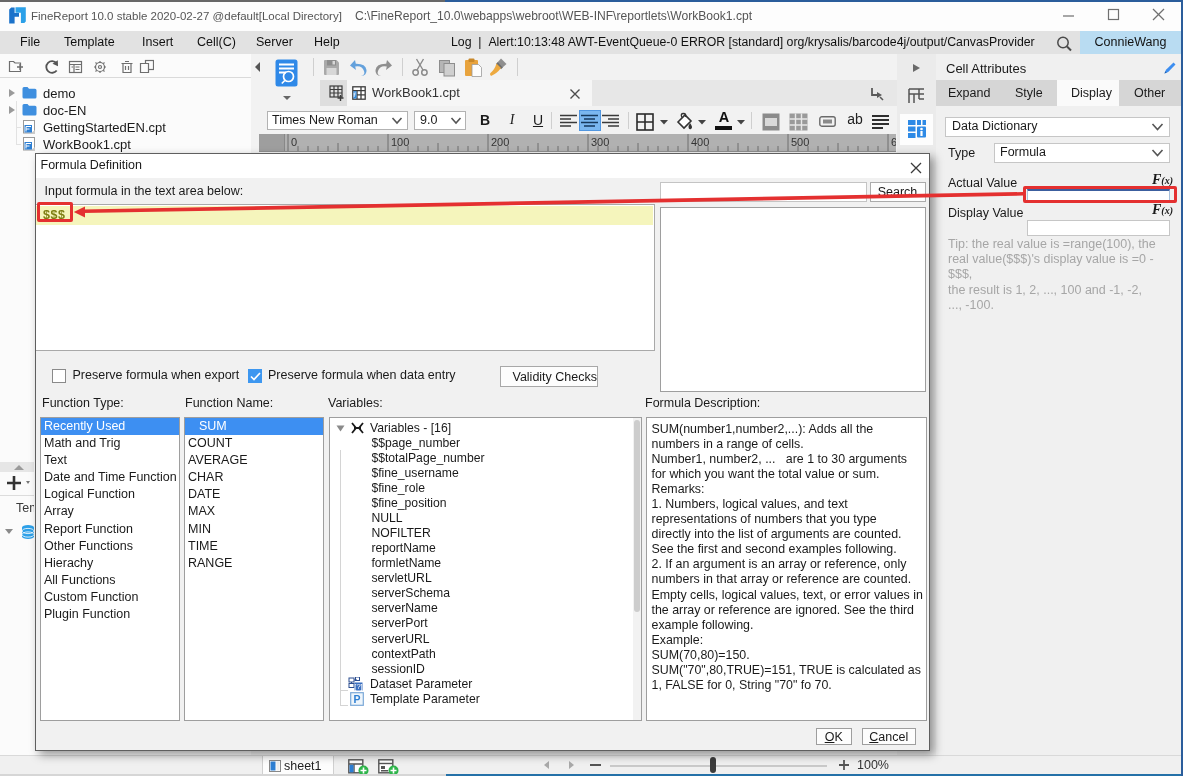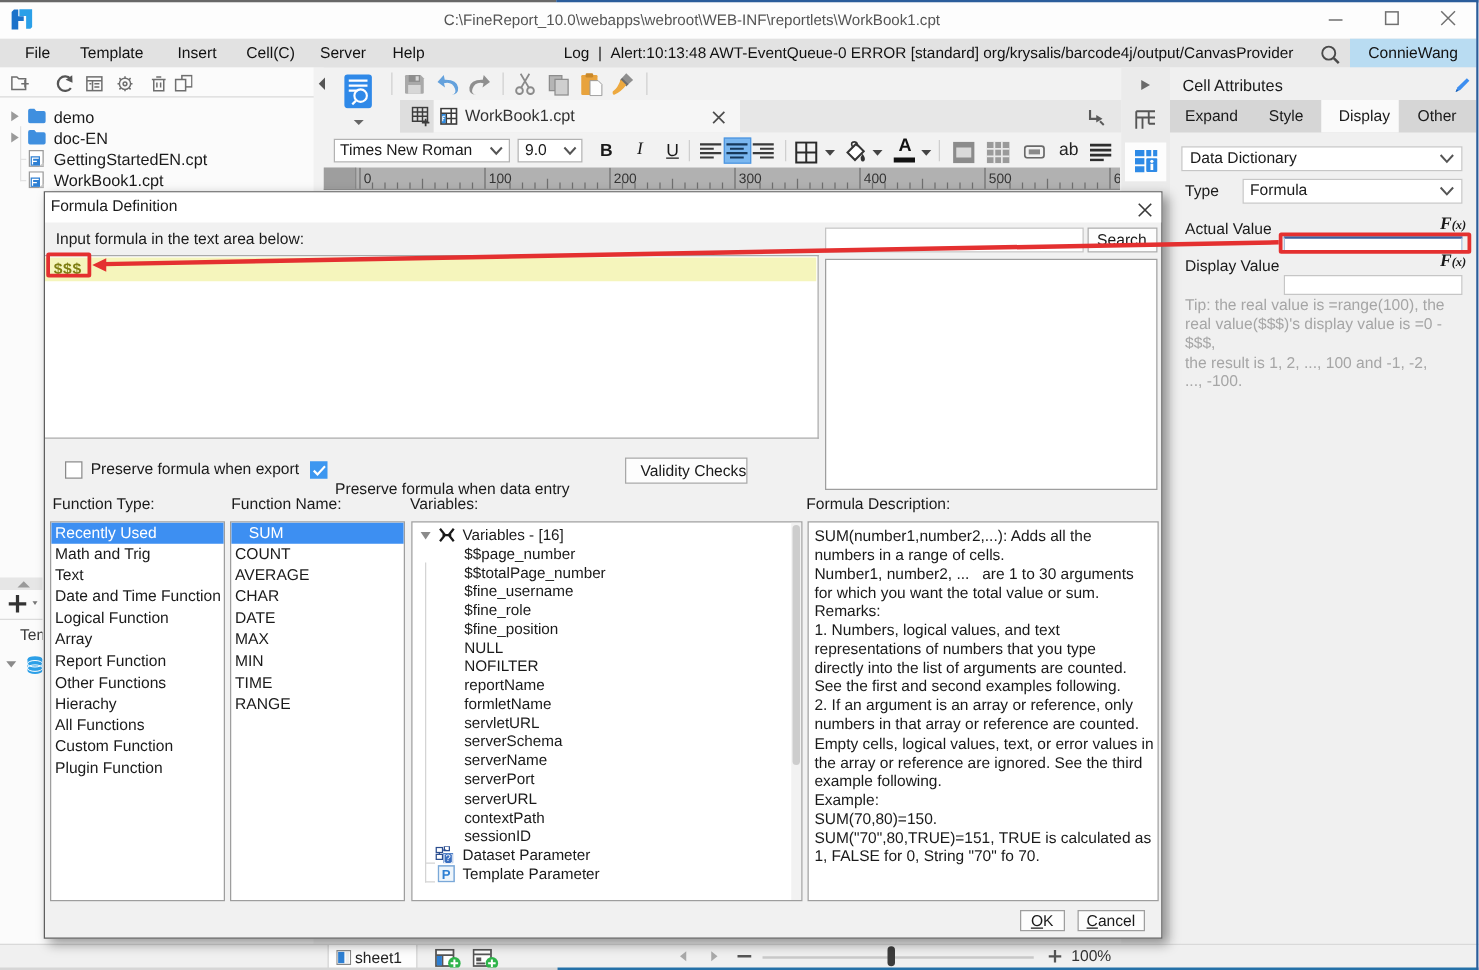--- a/index.html
+++ b/index.html
@@ -15,20 +15,21 @@
 
 <div class="a" style="left:0;top:0;width:445px;height:2px;background:#686868"></div>
 <div class="a" style="left:445px;top:0;width:738px;height:2px;background:#2b5d9b"></div>
 <div class="a" style="left:1181px;top:0;width:2px;height:776px;background:#2b5d9b;z-index:60"></div>
 
 <div class="a" style="left:0;top:2px;width:1181px;height:29px;background:#fdfdfd"></div>
 <svg class="a" style="left:8.5px;top:6.5px" width="17" height="17" viewBox="0 0 17 17">
   <path d="M0.2 2.5 L2.2 0.5 L5.6 0.5 L5.6 6 L10 6 L10 9.8 L5.6 9.8 L5.6 16.5 L0.2 16.5 Z" fill="#1b72ca"></path>
   <path d="M6.5 0.3 L16.8 0.3 L16.8 14.5 L15.3 16 L11.9 16 L11.9 5.7 L6.5 5.7 Z" fill="#2ba0e8"></path>
 </svg>
+<div class="a" style="left:31px;top:2px;height:29px;line-height:29px;color:#555;font-size:11.5px">FineReport 10.0 stable 2020-02-27 @default[Local Directory]</div>
 <div class="a" style="left:355px;top:2px;height:29px;line-height:29px;color:#555;font-size:12.1px">C:\FineReport_10.0\webapps\webroot\WEB-INF\reportlets\WorkBook1.cpt</div>
 <svg class="a" style="left:1058px;top:6px" width="110" height="18" viewBox="0 0 110 18">
   <line x1="5" y1="10" x2="16" y2="10" stroke="#6e6e6e" stroke-width="1.2"></line>
   <rect x="50.5" y="3.5" width="10" height="10" fill="none" stroke="#707070" stroke-width="1.2"></rect>
   <line x1="95" y1="3" x2="106" y2="14" stroke="#707070" stroke-width="1.2"></line>
   <line x1="106" y1="3" x2="95" y2="14" stroke="#707070" stroke-width="1.2"></line>
 </svg>
 
 <div class="a" style="left:0;top:31px;width:1181px;height:23px;background:#e2e2e2"></div>
 <div class="a" style="left:0;top:31px;height:23px;line-height:23px;font-size:12.5px;color:#111">
@@ -402,21 +403,21 @@
   </div>
 
   <div class="a" style="left:624px;top:52.8px;width:266px;height:185px;background:#fff;border:1px solid #9e9e9e"></div>
 
   <div class="a" style="left:16.5px;top:214.8px;width:14px;height:14px;background:#fff;border:1.2px solid #8a8a8a"></div>
   <div class="a" style="left:37px;top:213px;height:17px;line-height:17px;font-size:12.5px">Preserve formula when export</div>
   <div class="a" style="left:212.5px;top:214.8px;width:14px;height:14px;background:#3d97f0"></div>
   <svg class="a" style="left:214.5px;top:217.5px" width="11" height="9" viewBox="0 0 11 9">
         <path d="M1 4.5 L4 7.5 L10 1" stroke="#fff" stroke-width="1.7" fill="none"></path>
       </svg>
-  <div class="a" style="left:232.5px;top:229px;height:17px;line-height:17px;font-size:12.5px">Preserve formula when data entry</div>
+  <div class="a" style="left:232.5px;top:213px;height:17px;line-height:17px;font-size:12.5px">Preserve formula when data entry</div>
   <div class="a" style="left:464px;top:211.4px;width:98.5px;height:21.4px;background:#fdfdfd;border:1px solid #a8a8a8;text-align:right;line-height:20px;font-size:12.5px">Validity Checks</div>
 
   <div class="a" style="left:6.5px;top:242px;height:15px;line-height:15px;font-size:12.5px">Function Type:</div>
   <div class="a" style="left:149.5px;top:242px;height:15px;line-height:15px;font-size:12.5px">Function Name:</div>
   <div class="a" style="left:292.5px;top:242px;height:15px;line-height:15px;font-size:12.5px">Variables:</div>
   <div class="a" style="left:609.5px;top:242px;height:15px;line-height:15px;font-size:12.5px">Formula Description:</div>
 
   <div class="a" style="left:4.5px;top:262.8px;width:139.5px;height:304.5px;background:#fff;border:1px solid #9e9e9e;overflow:hidden">
     <div style="height:17.1px;line-height:17.1px;padding-left:3px;font-size:12.5px;background:#3d8ff2;color:#fff">Recently Used</div>
     <div style="height:17.1px;line-height:17.1px;padding-left:3px;font-size:12.5px">Math and Trig</div>

